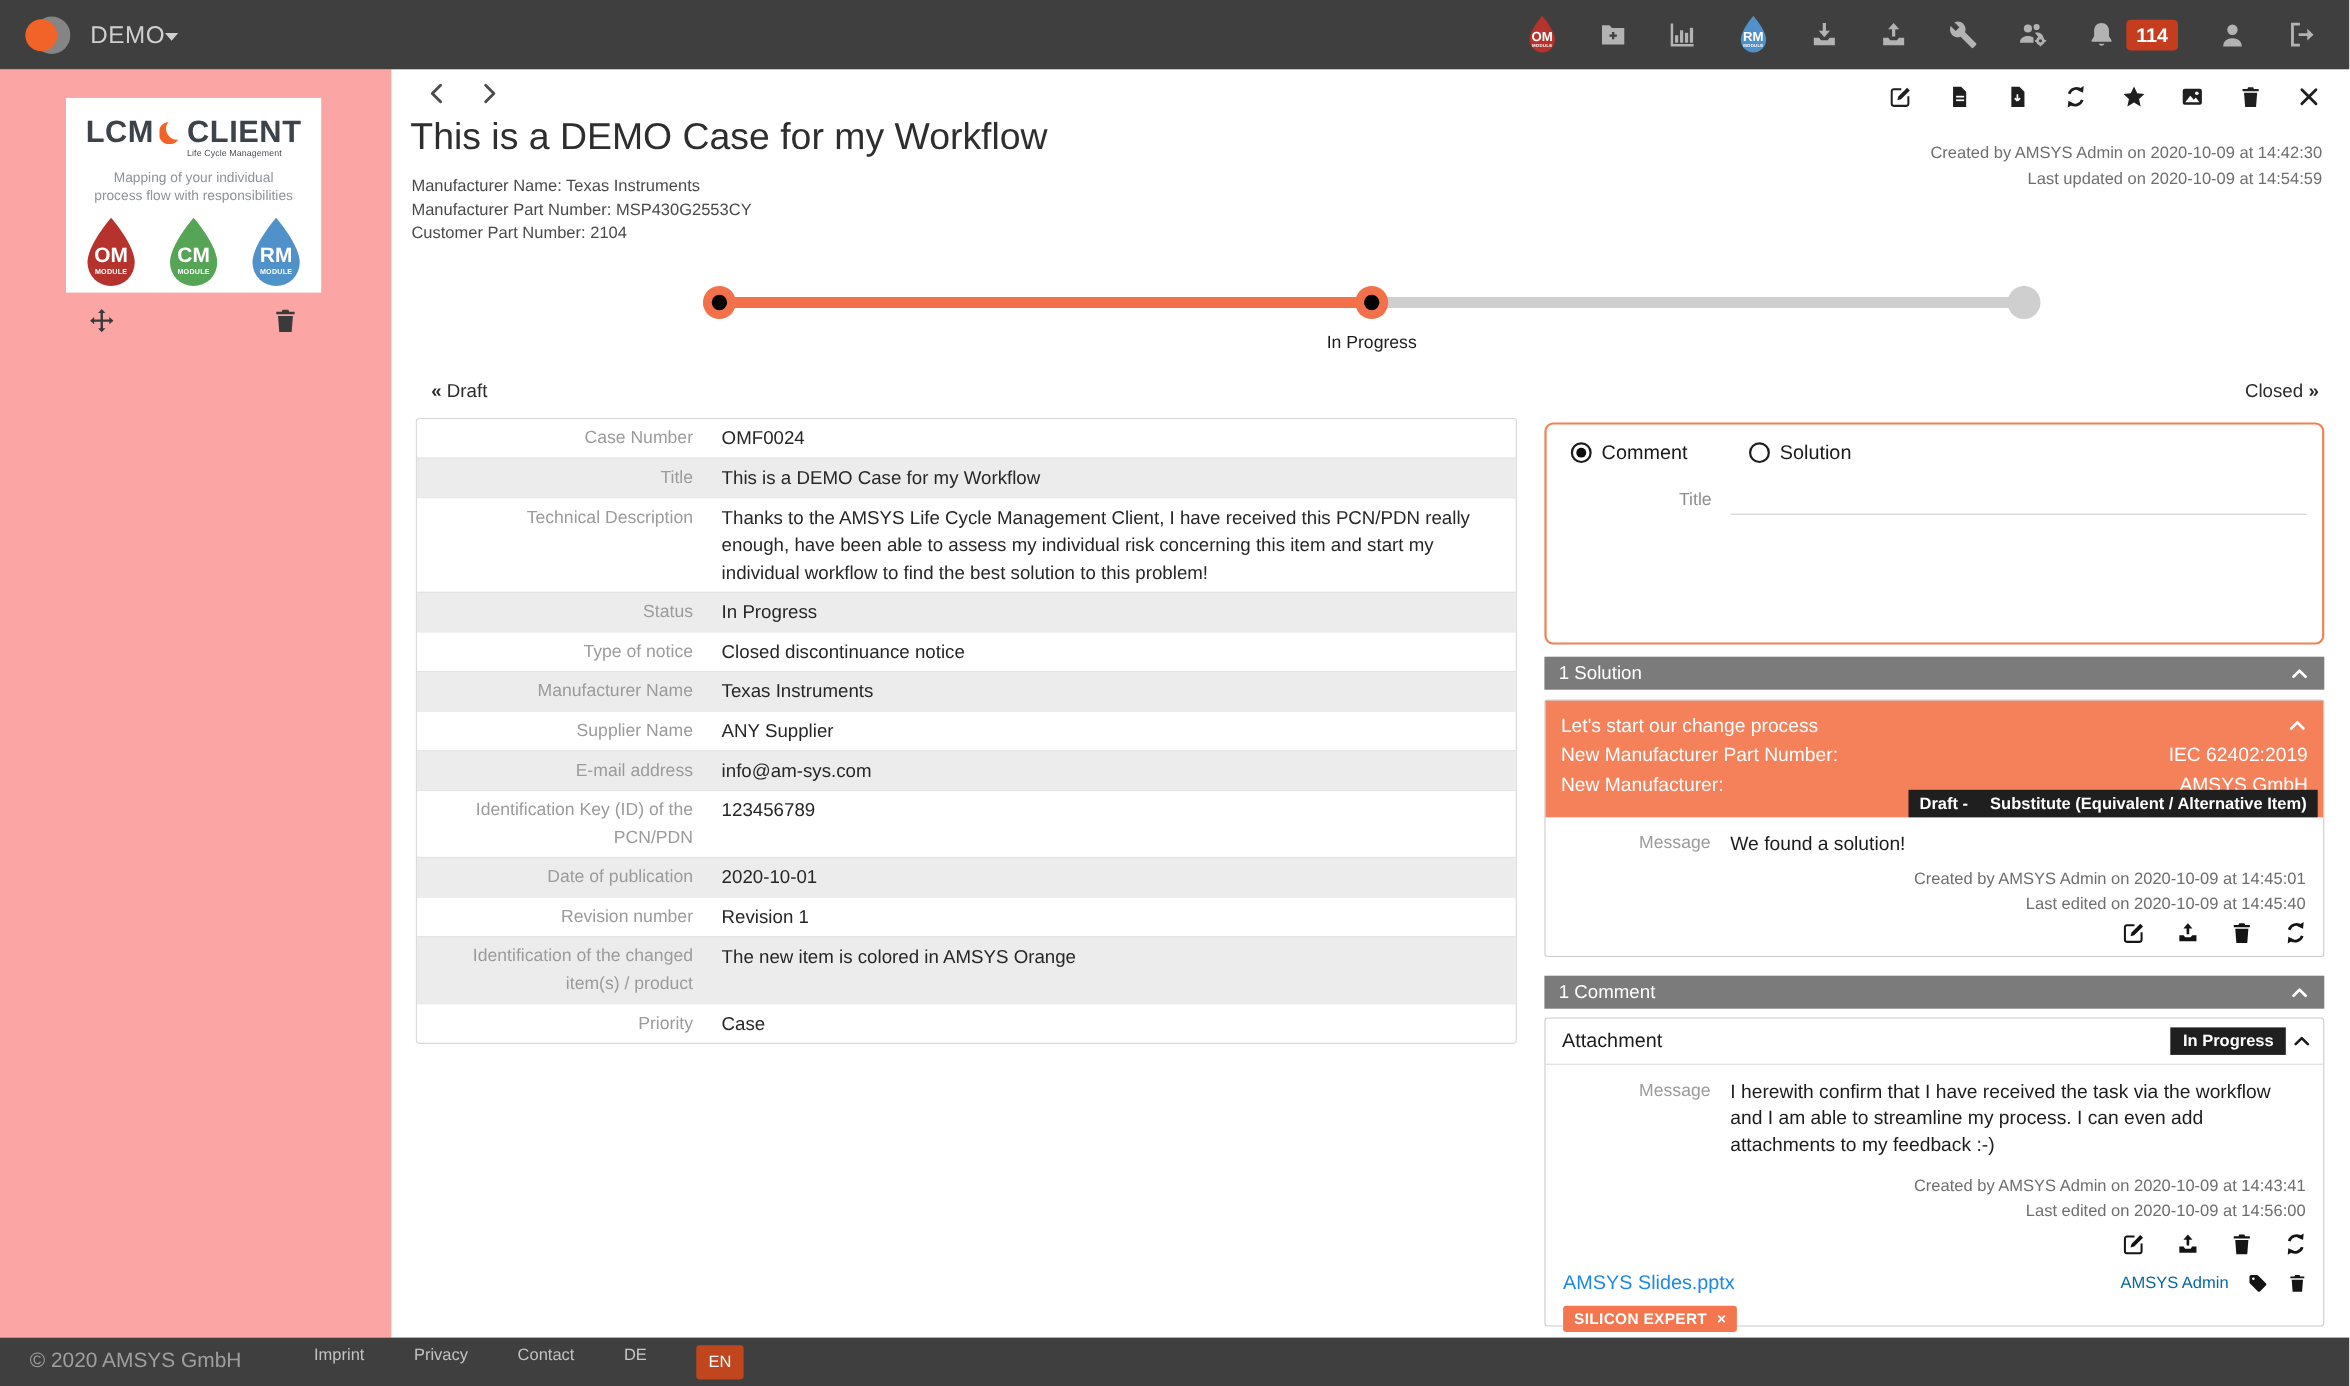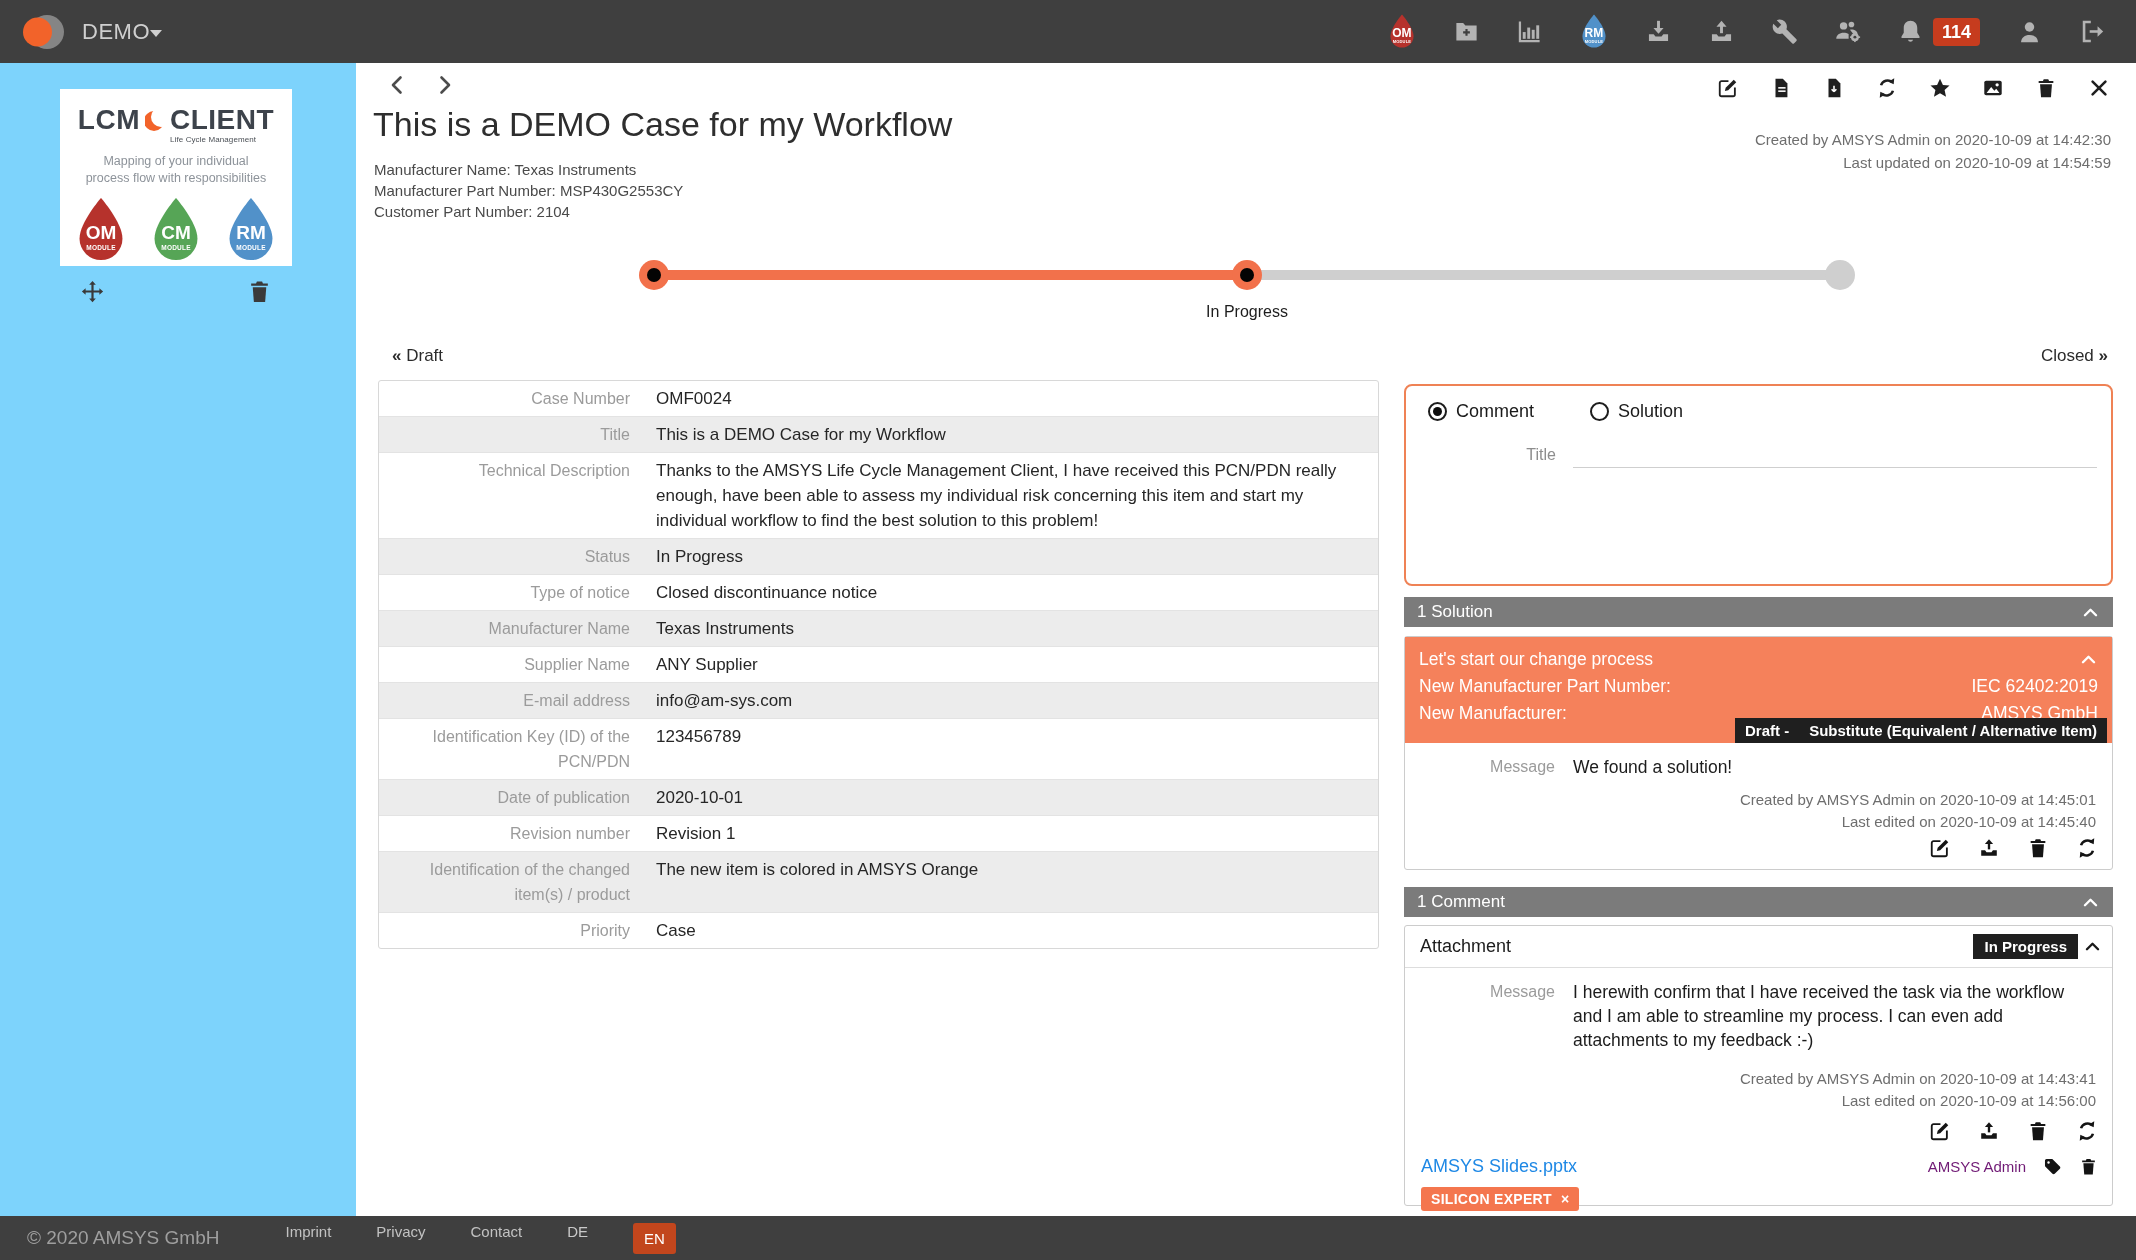--- a/index.html
+++ b/index.html
@@ -24,21 +24,21 @@
 .module-badge svg{width:100%;height:100%}
 .mb-abbr,.mb-sub{position:absolute;left:0;right:0;text-align:center;color:#fff;font-weight:bold;line-height:1}
 .module-badge.small{width:30px;height:37px}
 .small .mb-abbr{top:14px;font-size:12px}
 .small .mb-sub{top:27px;font-size:4px;letter-spacing:.2px}
 .module-badge.big{width:56px;height:68px}
 .big .mb-abbr{top:27px;font-size:19px}
 .big .mb-sub{top:49px;font-size:6.5px;letter-spacing:.2px}
 
 
-.sidebar{position:absolute;top:63px;left:0;width:356px;bottom:44px;background:#7dd3fc}
+.sidebar{position:absolute;top:63px;left:0;width:356px;bottom:44px;background:#fca5a5}
 .logo-card{position:absolute;left:60px;top:26px;width:232px;height:177px;background:#fff;display:flex;flex-direction:column;align-items:center;padding-top:16px}
 .logo-row{display:flex;align-items:flex-start;gap:3px}
 .lcm-word{font-size:28px;font-weight:bold;color:#3d434b;letter-spacing:.5px;line-height:30px}
 .logo-crescent{width:20px;height:32px;margin:0 2px}
 .logo-right{display:flex;flex-direction:column;align-items:flex-start}
 .lcm-sub{font-size:8px;color:#4a4f55;margin-top:0px;letter-spacing:.1px}
 .tagline{margin-top:9px;text-align:center;font-size:12.5px;color:#8d939a;line-height:17px}
 .drops-row{display:flex;gap:19px;margin-top:9px}
 .card-tools{position:absolute;left:60px;top:216px;width:232px;display:flex;justify-content:space-between;padding:0 20px}
 .card-tools .ic{width:25px;height:25px;color:#3a3a3a;cursor:pointer}
@@ -128,21 +128,21 @@
 .com-card{margin-top:8px;border:1px solid #ccc;border-radius:3px;background:#fff}
 .com-head{display:flex;align-items:center;height:42px;border-bottom:1px solid #ddd;padding:0 10px 0 15px;font-size:18px;color:#1c1c1c}
 .com-head-right{margin-left:auto;display:flex;align-items:center;gap:5px}
 .badge-dark{background:#1f1f1f;color:#fff;font-size:15px;font-weight:bold;padding:4px 11px;white-space:nowrap}
 .com-head .chev{width:19px;height:19px;color:#1a1a1a;cursor:pointer}
 .com-body{position:relative;height:237px}
 .com-body .meta-r{top:100px}
 .com-body .card-actions{top:152px}
 .attach-row{position:absolute;left:16px;right:14px;top:188px;display:flex;align-items:center}
 .attach-link{color:#1e88e5;font-size:18px;cursor:pointer}
-.attach-right{margin-left:auto;display:flex;align-items:center;gap:17px;color:#701a75;font-size:15px}
+.attach-right{margin-left:auto;display:flex;align-items:center;gap:17px;color:#0369a1;font-size:15px}
 .attach-right .ic{width:19px;height:19px;color:#141414;cursor:pointer}
 .tag-badge{position:absolute;left:16px;top:219px;background:#f4764e;color:#fff;font-size:14px;font-weight:bold;padding:4px 10px;border-radius:3px;display:flex;gap:9px;align-items:center;letter-spacing:.3px}
 .tag-x{cursor:pointer;font-weight:bold}
 </style>
 </head>
 <body>
 
 <svg width="0" height="0" style="position:absolute">
   <defs>
     <symbol id="i-chevL" viewBox="0 0 24 24">

